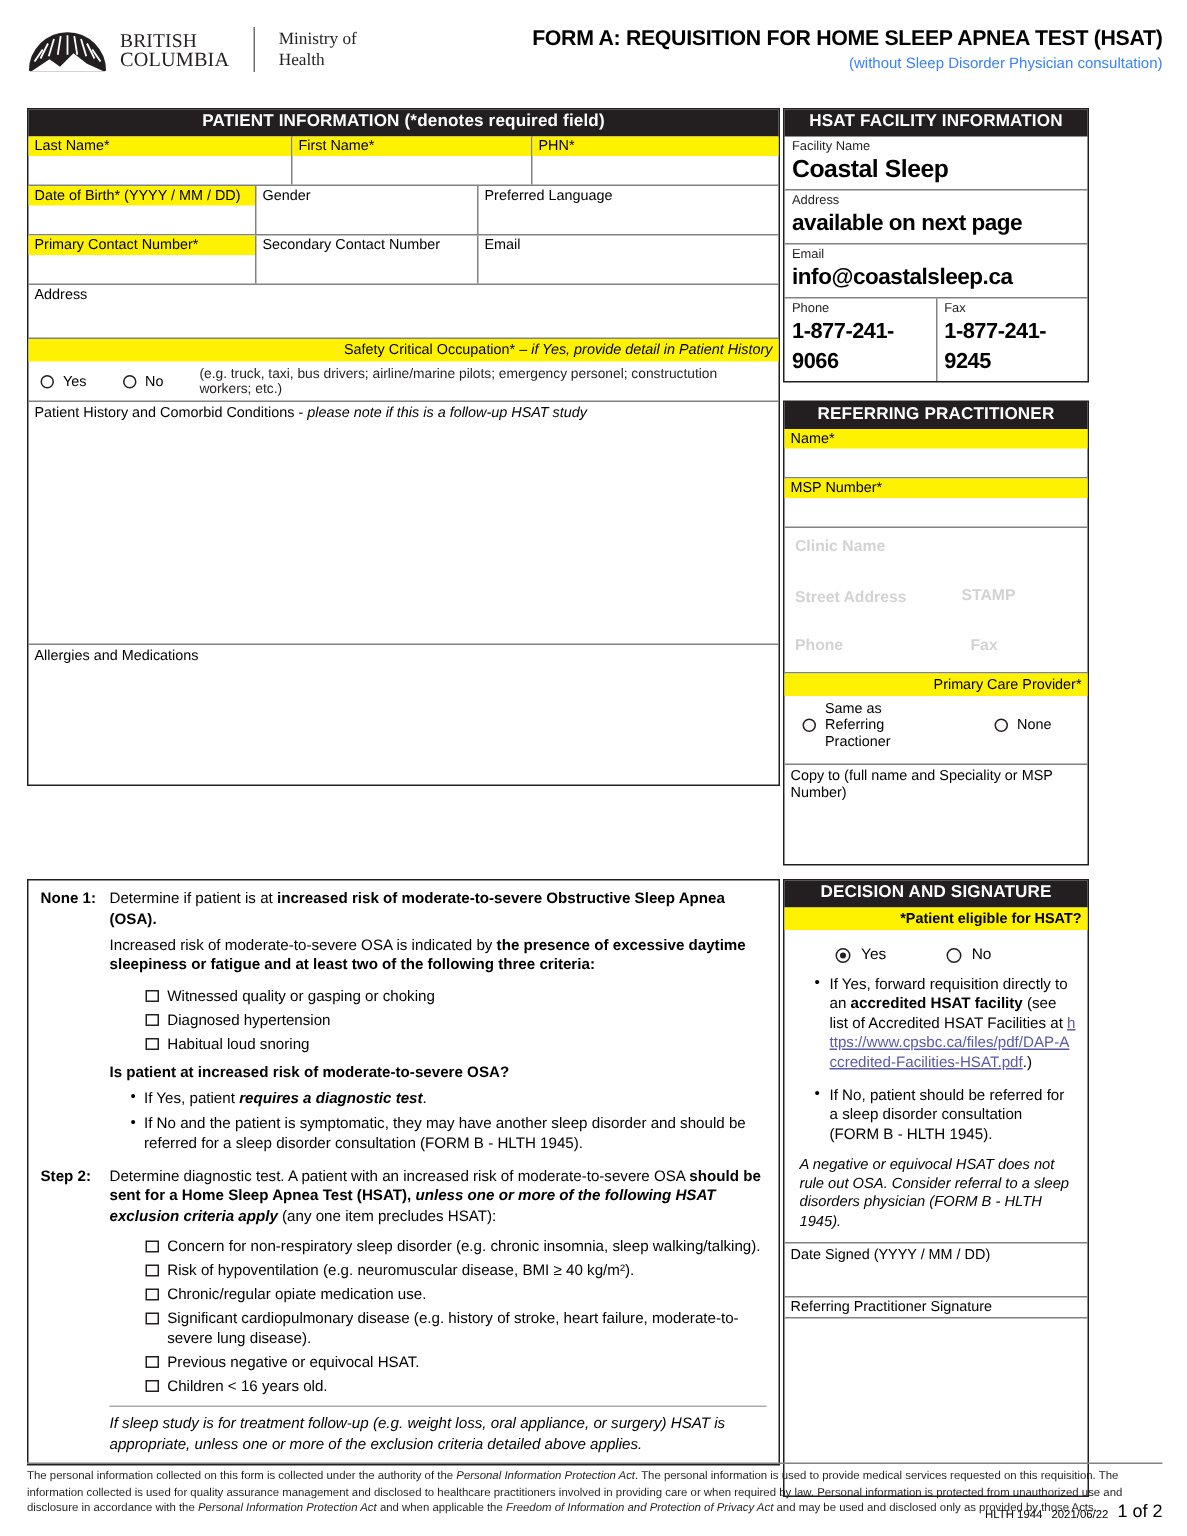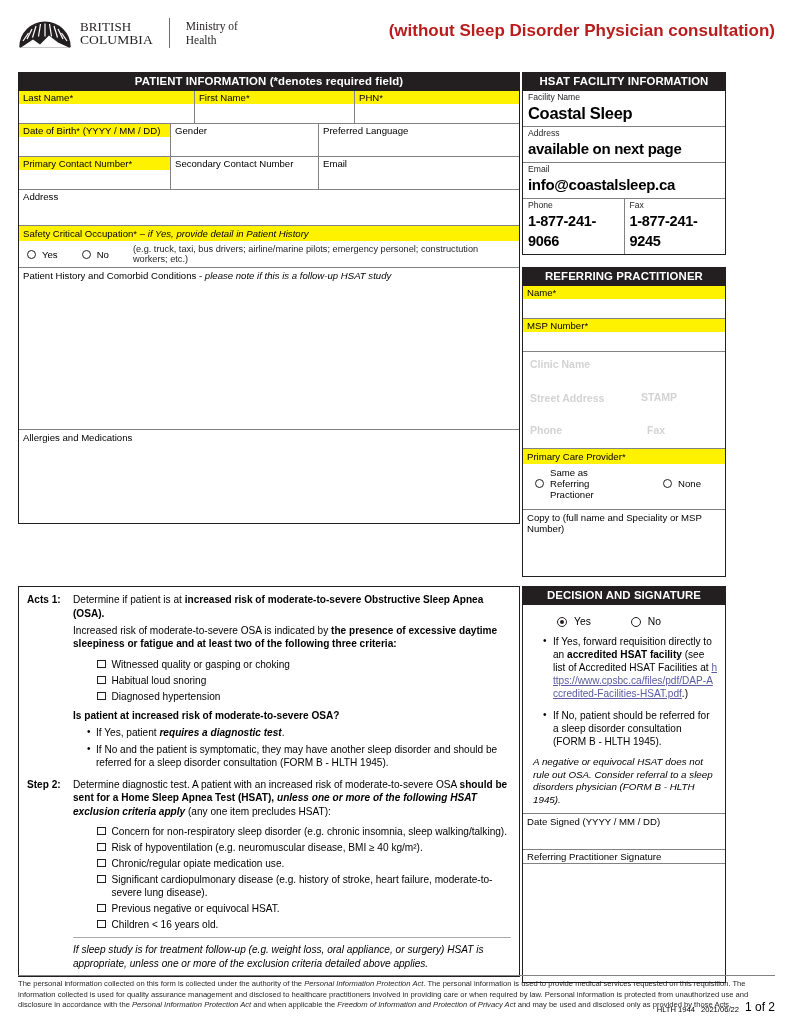--- a/index.html
+++ b/index.html
@@ -25,37 +25,37 @@
   }
   .bc-words .l1 { font-size: 13px; }
   .bc-divider { width: 1px; background: #6d6e71; height: 30px; margin: 0 8px; }
   .ministry { font-family: "Liberation Serif", serif; font-size: 11.5px; line-height: 1.25; color: #231f20; }
 
   .title-block { margin-left: auto; text-align: right; padding-top: 2px; }
   .title-main {
     font-size: 14.2px; font-weight: bold; letter-spacing: -0.2px; color: #000; white-space: nowrap;
   }
   .title-sub {
-    font-size: 17px; font-weight: bold; margin-top: 3px; color: #b91c1c; white-space: nowrap;
+    font-size: 10px; font-weight: normal; margin-top: 3px; color: #3b82f6; white-space: nowrap;
   }
 
   
   .sec-head {
     background: #231f20; color: #fff; text-align: center;
     font-size: 11.4px; font-weight: bold; letter-spacing: .1px;
     padding: 2px 0 3px; line-height: 1.15;
   }
   .outer { border: 1px solid #231f20; }
   .row { display: flex; border-bottom: 1px solid #808285; }
   .row:last-child { border-bottom: none; }
   .cell { position: relative; border-right: 1px solid #808285; }
   .cell:last-child { border-right: none; }
   .lbl { font-size: 9.6px; line-height: 12px; padding: 1px 4px 0 4px; display: block; }
   .lbl.yellow { background: #fff200; }
-  .yellow-bar { background: #fff200; font-size: 9.6px; line-height: 13px; padding: 1px 4px; }
+  .yellow-bar { background: #fff200; font-size: 9.6px; line-height: 13px; padding: 1px 4px; text-align: right; }
   .fill { height: 19px; }
 
   
   .cols { display: flex; gap: 0; padding: 4px 16px 0 18px; }
   .col-left { width: 502px; }
   .col-right { width: 204px; margin-left: 2px; }
 
   .gap { height: 12px; }
 
   
@@ -179,20 +179,21 @@
         <span class="l1">BRITISH</span>
         <span class="l2">COLUMBIA</span>
       </div>
       <div class="bc-divider"></div>
       <div class="ministry">
         <div>Ministry of</div>
         <div>Health</div>
       </div>
     </div>
     <div class="title-block">
+      <div class="title-main">FORM A: REQUISITION FOR HOME SLEEP APNEA TEST (HSAT)</div>
       <div class="title-sub">(without Sleep Disorder Physician consultation)</div>
     </div>
   </div>
 
   <div class="cols">
 
     <div class="col-left">
       <div class="outer">
         <div class="sec-head">PATIENT INFORMATION (*denotes required field)</div>
         <div>
@@ -376,36 +377,36 @@
     </div>
   </div>
 
   <div class="cols" style="padding-top:9px">
 
     <div class="col-left">
       <div class="outer">
         <div class="pw-body">
 
           <div class="step">
-            <div class="step-lbl">Acts 1:</div>
+            <div class="step-lbl">None 1:</div>
             <div class="step-body">
               <p class="tight"><span>Determine if patient is at </span><span class="bd">increased risk of moderate-to-severe Obstructive Sleep Apnea (OSA).</span></p>
               <p><span>Increased risk of moderate-to-severe OSA is indicated by </span><span class="bd">the presence of excessive daytime sleepiness or fatigue and at least two of the following three criteria:</span></p>
               <ul class="cb-list">
                 <li>
                     <span class="cb"></span>
                     <span>Witnessed quality or gasping or choking</span>
                   </li>
                 <li>
                     <span class="cb"></span>
+                    <span>Diagnosed hypertension</span>
+                  </li>
+                <li>
+                    <span class="cb"></span>
                     <span>Habitual loud snoring</span>
-                  </li>
-                <li>
-                    <span class="cb"></span>
-                    <span>Diagnosed hypertension</span>
                   </li>
               </ul>
               <p class="bd tight">Is patient at increased risk of moderate-to-severe OSA?</p>
               <ul class="bullets">
                 <li><span>If Yes, patient </span><span class="bd it">requires a diagnostic test</span><span>.</span></li>
                 <li>If No and the patient is symptomatic, they may have another sleep disorder and should be referred for a sleep disorder consultation (FORM B - HLTH 1945).</li>
               </ul>
             </div>
           </div>
 
@@ -448,20 +449,21 @@
       </div>
     </div>
 
     <div class="col-right">
       <div class="outer">
         <div class="sec-head">DECISION AND SIGNATURE</div>
         <div>
 
           <div class="row">
             <div class="cell" style="flex:1">
+              <div class="yellow-bar bd">*Patient eligible for HSAT?</div>
               <div class="dec-inner">
                 <div class="dec-radio">
                   <span class="radio checked"></span>
                   <span class="t">Yes</span>
                   <span class="radio"></span>
                   <span class="t">No</span>
                 </div>
                 <ul class="dec-bullets">
                   <li><span>If Yes, forward requisition directly to an </span><span class="bd">accredited HSAT facility</span><span> (see list of Accredited HSAT Facilities at </span><a class="lnk" href="#">https://www.cpsbc.ca/files/pdf/DAP-Accredited-Facilities-HSAT.pdf</a><span>.)</span></li>
                   <li>If No, patient should be referred for a sleep disorder consultation (FORM B - HLTH 1945).</li>

